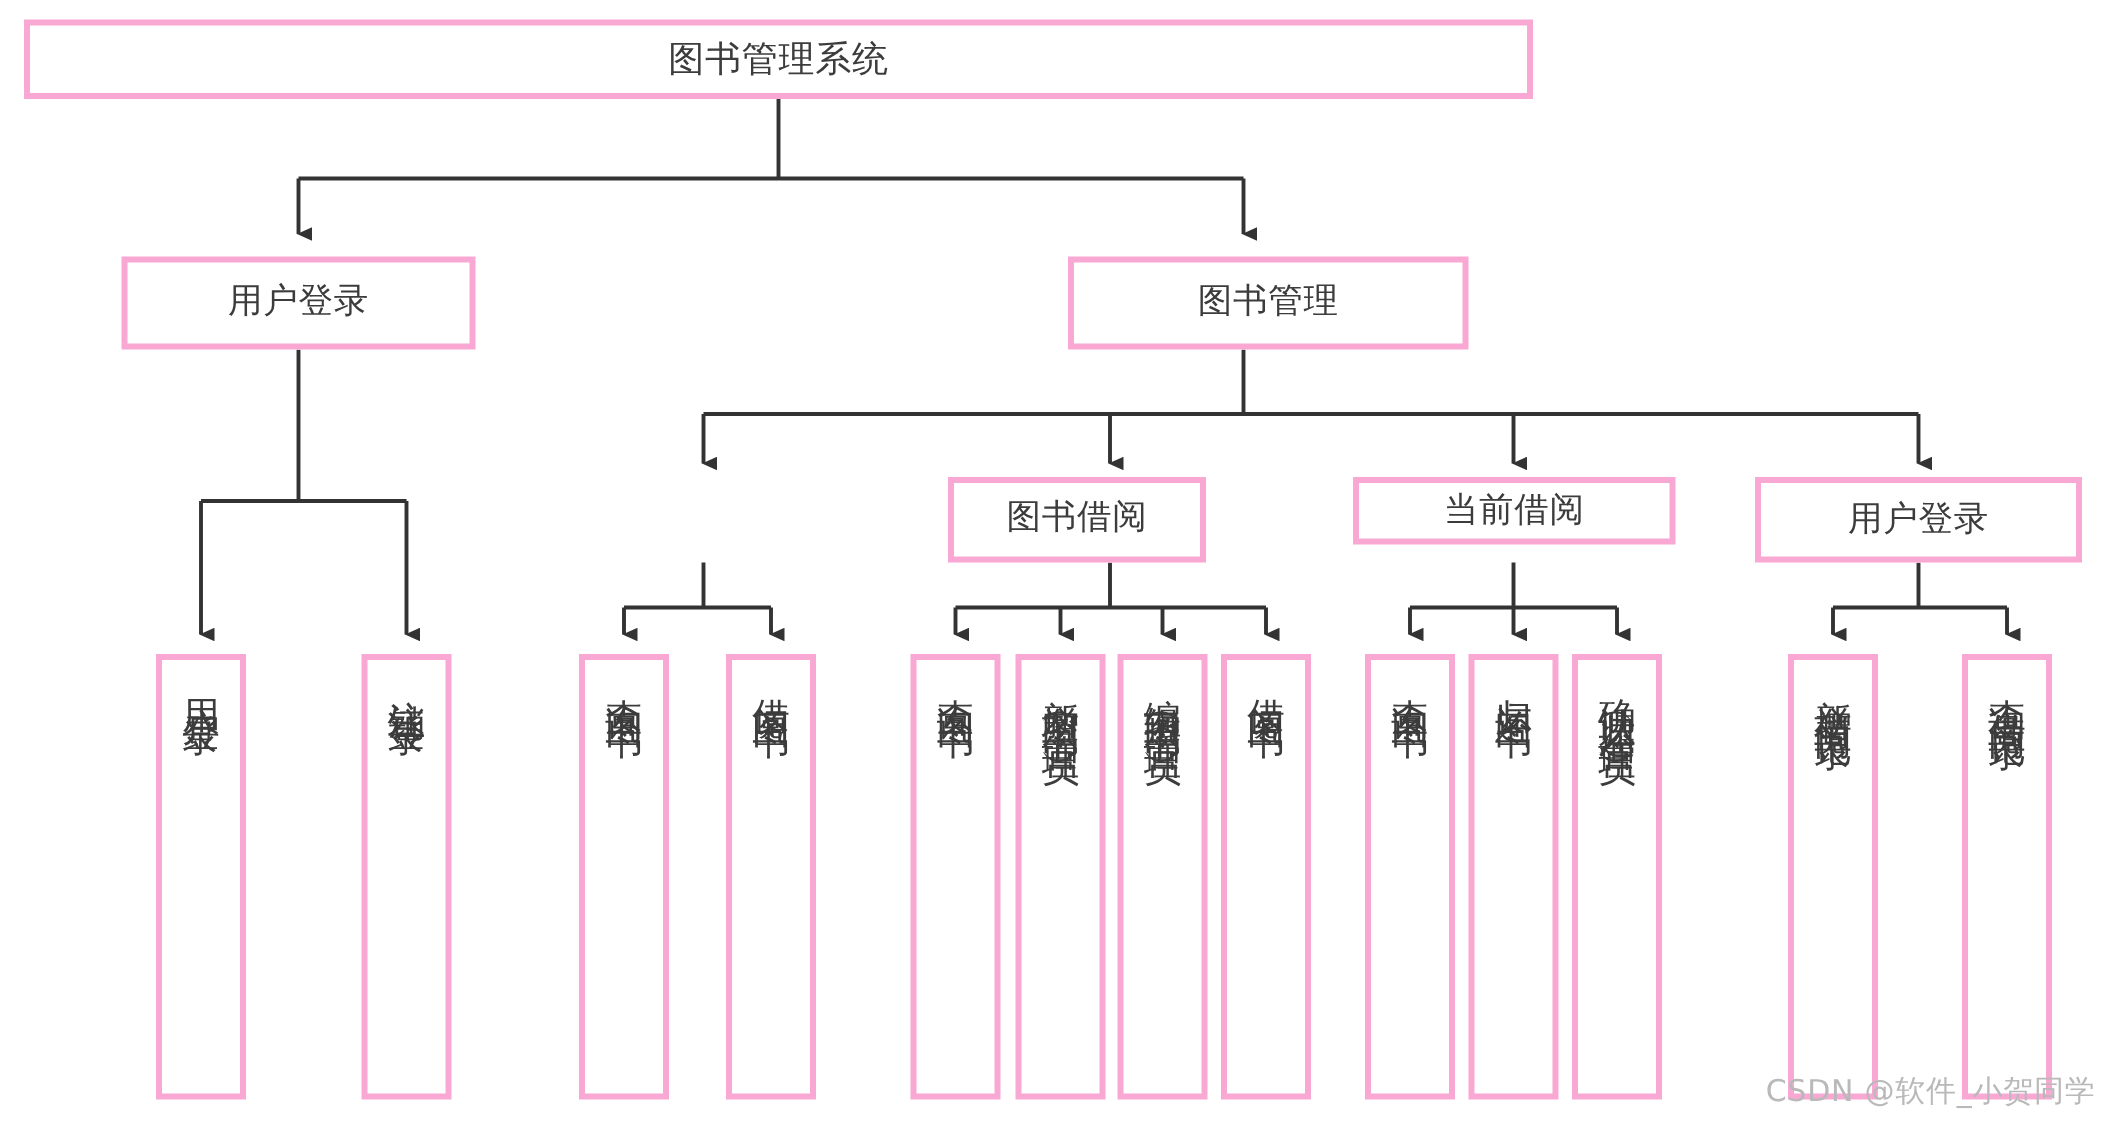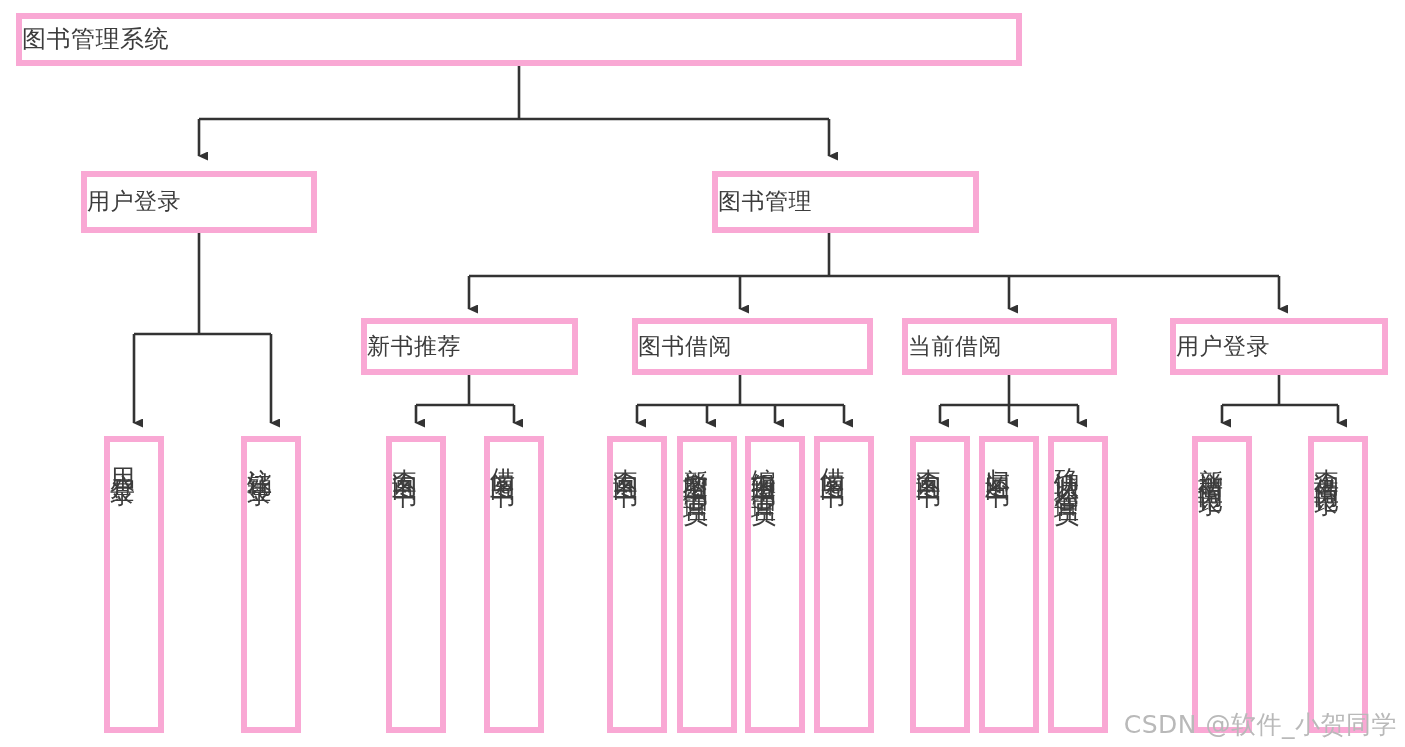--- a/index.html
+++ b/index.html
@@ -23,23 +23,24 @@
     left: 0;
     top: 0;
     width: 1405px;
     height: 747px;
     pointer-events: none;
   }
   .node {
     position: absolute;
     box-sizing: border-box;
     background: #ffffff;
-    border: 6px solid #f9a8d4;
+    border: 4px solid #f9a8d4;
     display: flex;
     align-items: center;
+    justify-content: center;
     overflow: hidden;
   }
   .node .label {
     color: #3c3c3c;
     text-align: center;
     line-height: 1.18;
     white-space: nowrap;
   }
   
   .node.horiz .label {
@@ -61,21 +62,21 @@
     line-height: 1.0;
     letter-spacing: 5px;
     white-space: nowrap;
     height: auto;
     max-height: 100%;
   }
   #watermark {
     position: absolute;
     right: 8px;
     bottom: 6px;
-    font-size: 25px;
+    font-size: 20px;
     color: #b9b9b9;
     letter-spacing: 0.5px;
     user-select: none;
     white-space: nowrap;
   }
 </style>
 </head>
 <body>
 
 <div id="diagram-root">
@@ -134,27 +135,24 @@
     <span class="label">图书管理系统</span>
   </div>
 
   <div class="node horiz" style="left:81px; top:171px; width:236px; height:62px;">
     <span class="label">用户登录</span>
   </div>
   <div class="node horiz" style="left:712px; top:171px; width:267px; height:62px;">
     <span class="label">图书管理</span>
   </div>
 
-  <div class="node horiz" style="left:361px; top:318px; width:217px; height:57px;">
-    <span class="label">新书推荐</span>
-  </div>
-  <div class="node horiz" style="left:632px; top:318px; width:241px; height:57px;">
+  <div class="node horiz" style="left:632px; top:318px; width:172px; height:57px;font-family:Liberation Mono, monospace;">
     <span class="label">图书借阅</span>
   </div>
-  <div class="node horiz" style="left:902px; top:318px; width:215px; height:57px;">
+  <div class="node horiz" style="left:902px; top:318px; width:215px; height:45px;">
     <span class="label">当前借阅</span>
   </div>
   <div class="node horiz" style="left:1170px; top:318px; width:218px; height:57px;">
     <span class="label">用户登录</span>
   </div>
 
   <div class="node vert" style="left:104px; top:436px; width:60px; height:297px;">
     <span class="label">用户登录</span>
   </div>
   <div class="node vert" style="left:241px; top:436px; width:60px; height:297px;">

